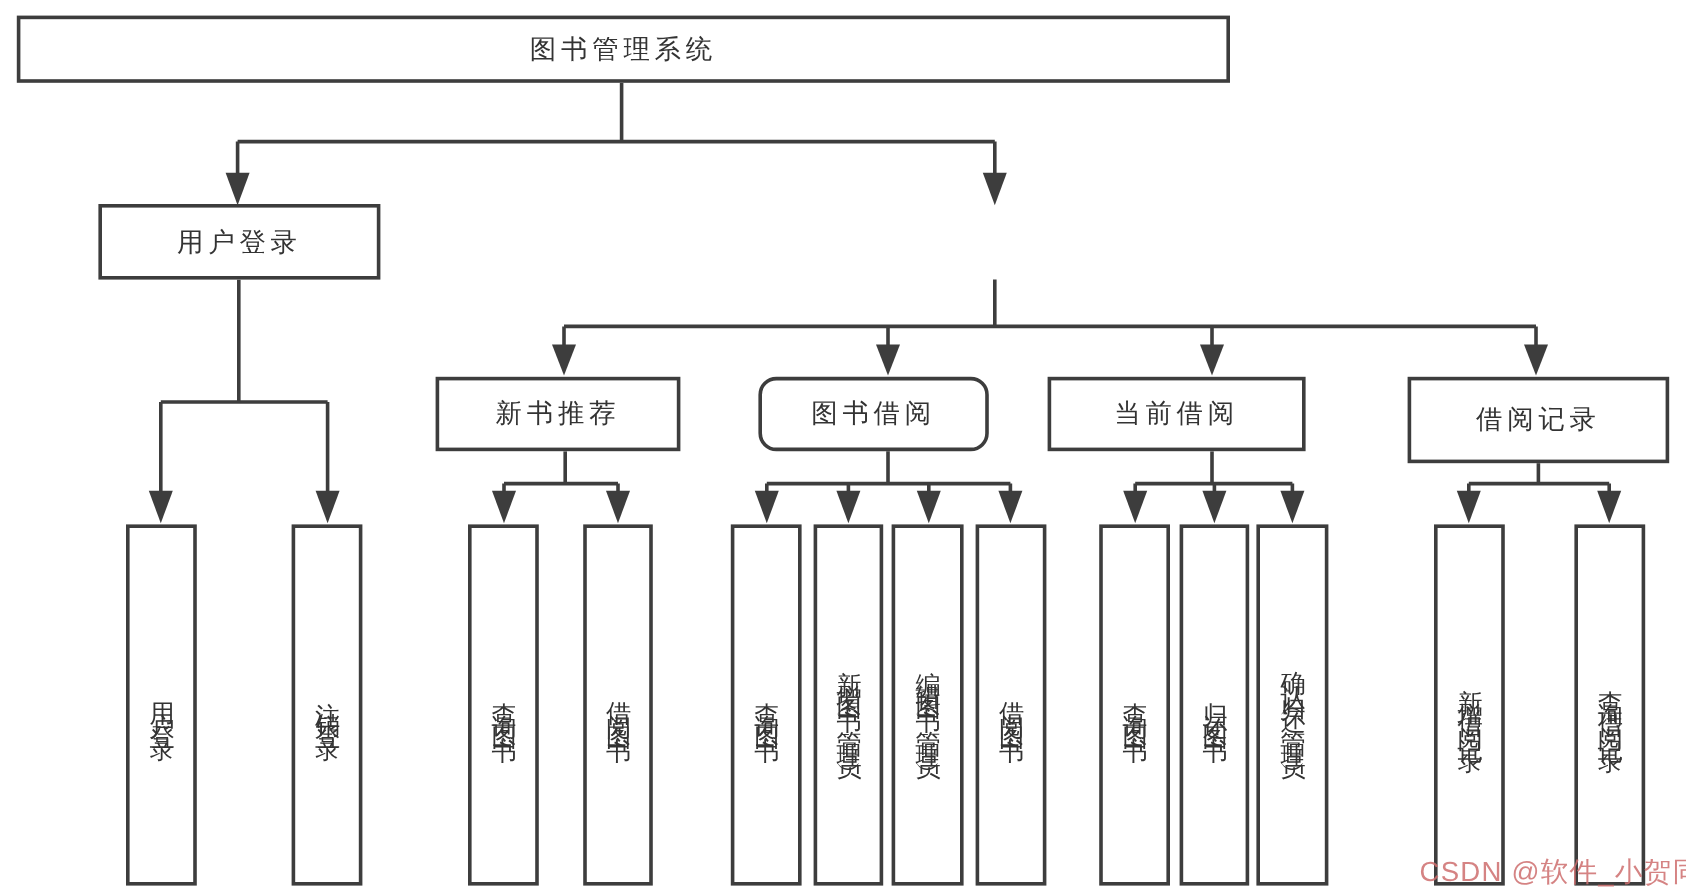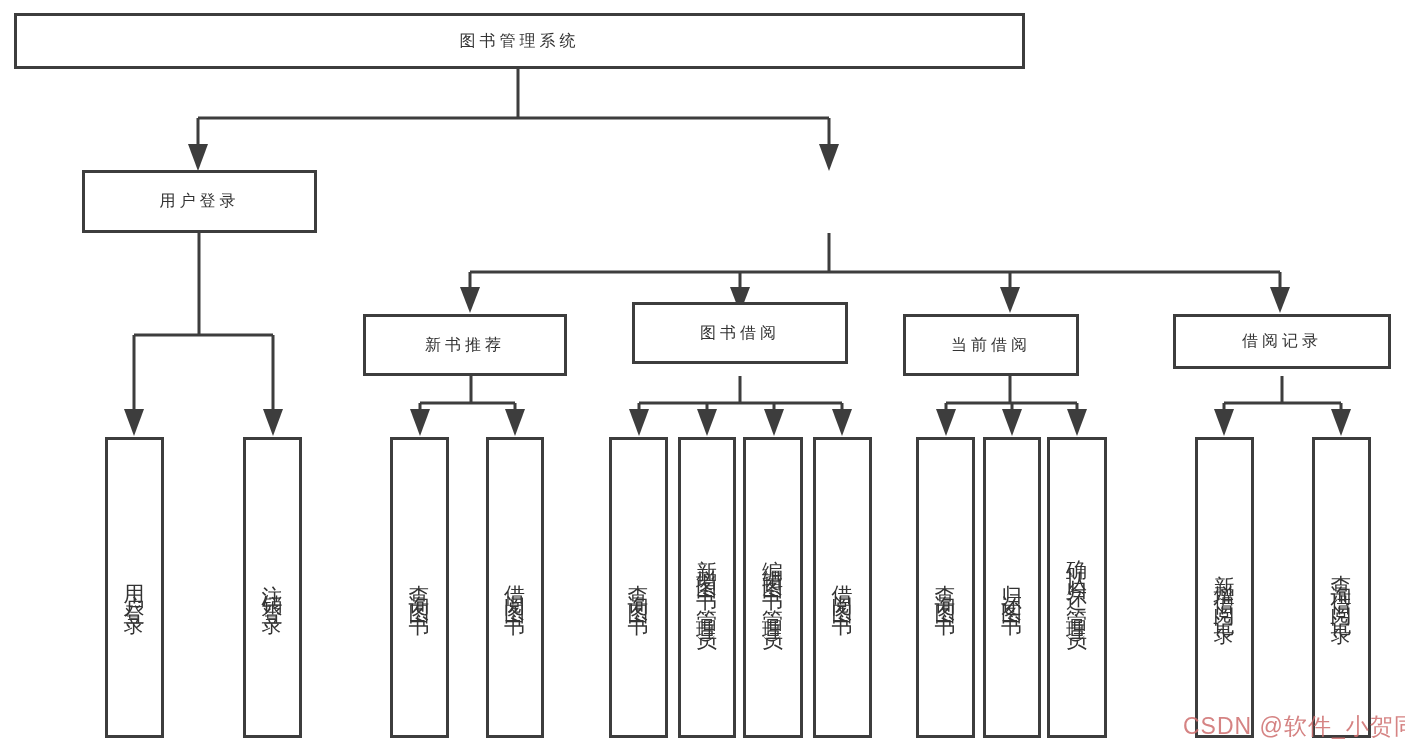--- a/index.html
+++ b/index.html
@@ -10,21 +10,21 @@
     overflow:hidden;
     font-family:"Liberation Sans","DejaVu Sans",sans-serif;
   }
   svg.connectors{position:absolute;left:0;top:0;z-index:1;}
   svg.connectors path{stroke:#3d3d3d;stroke-width:3;fill:none;}
   svg.connectors polygon{fill:#3d3d3d;stroke:none;}
   .hbox{
     position:absolute;box-sizing:border-box;
     background:#ffffff;border:3px solid #3d3d3d;
     display:flex;align-items:center;justify-content:center;
-    font-size:16px;letter-spacing:4px;color:#333333;
+    font-size:22px;letter-spacing:4px;color:#333333;
     z-index:2;white-space:nowrap;
   }
   .vbox{
     position:absolute;box-sizing:border-box;
     top:437px;height:301px;
     background:#ffffff;border:3px solid #3d3d3d;
     display:flex;align-items:center;justify-content:center;
     z-index:2;
   }
   .vbox span{
@@ -92,23 +92,23 @@
       <polygon points="1214,409 1234,409 1224,436"></polygon>
       <polygon points="1331,409 1351,409 1341,436"></polygon>
     </g>
   </svg>
 
   <div class="hbox" style="left:14px;top:13px;width:1011px;height:56px;">图书管理系统</div>
 
   <div class="hbox" style="left:82px;top:170px;width:235px;height:63px;">用户登录</div>
 
   <div class="hbox" style="left:363px;top:314px;width:204px;height:62px;">新书推荐</div>
-  <div class="hbox" style="left:632px;top:302px;width:216px;height:62px;">图书借阅</div>
-  <div class="hbox" style="left:903px;top:314px;width:176px;height:62px;">当前借阅</div>
-  <div class="hbox" style="left:1173px;top:314px;width:218px;height:55px;">借阅记录</div>
+  <div class="hbox" style="left:632px;top:314px;width:192px;height:62px;border-radius:15px;">图书借阅</div>
+  <div class="hbox" style="left:873px;top:314px;width:215px;height:62px;">当前借阅</div>
+  <div class="hbox" style="left:1173px;top:314px;width:218px;height:72px;">借阅记录</div>
 
   <div class="vbox" style="left:105px;width:59px;">
     <span>用户登录</span>
   </div>
   <div class="vbox" style="left:243px;width:59px;">
     <span>注销登录</span>
   </div>
 
   <div class="vbox" style="left:390px;width:59px;">
     <span>查询图书</span>

